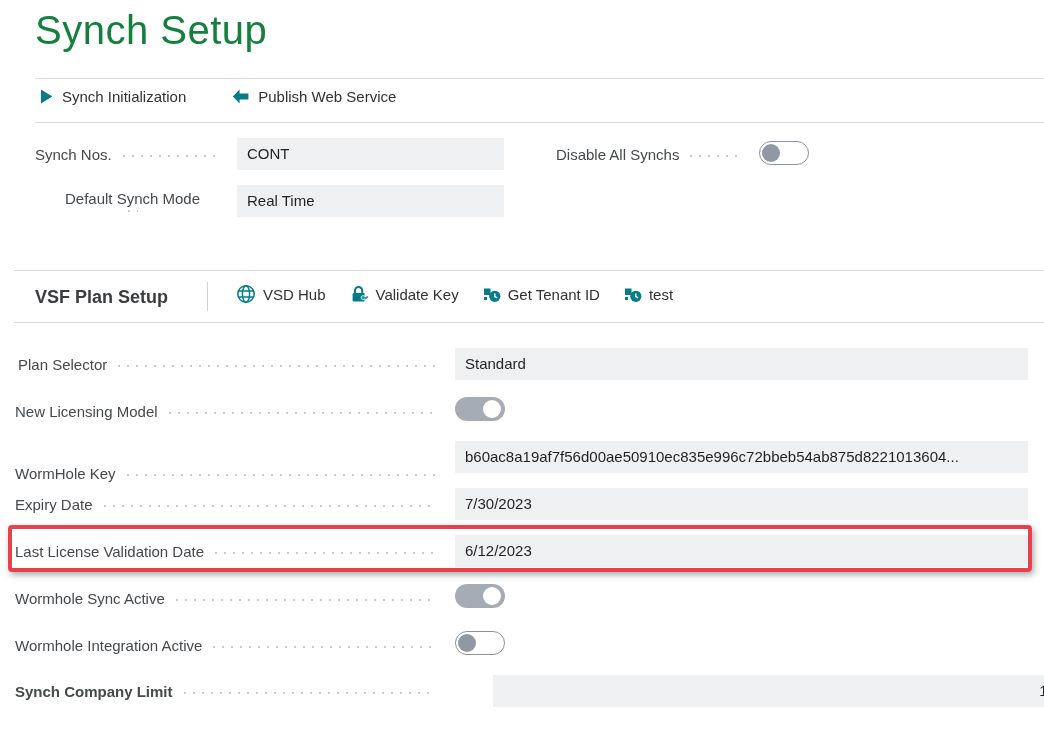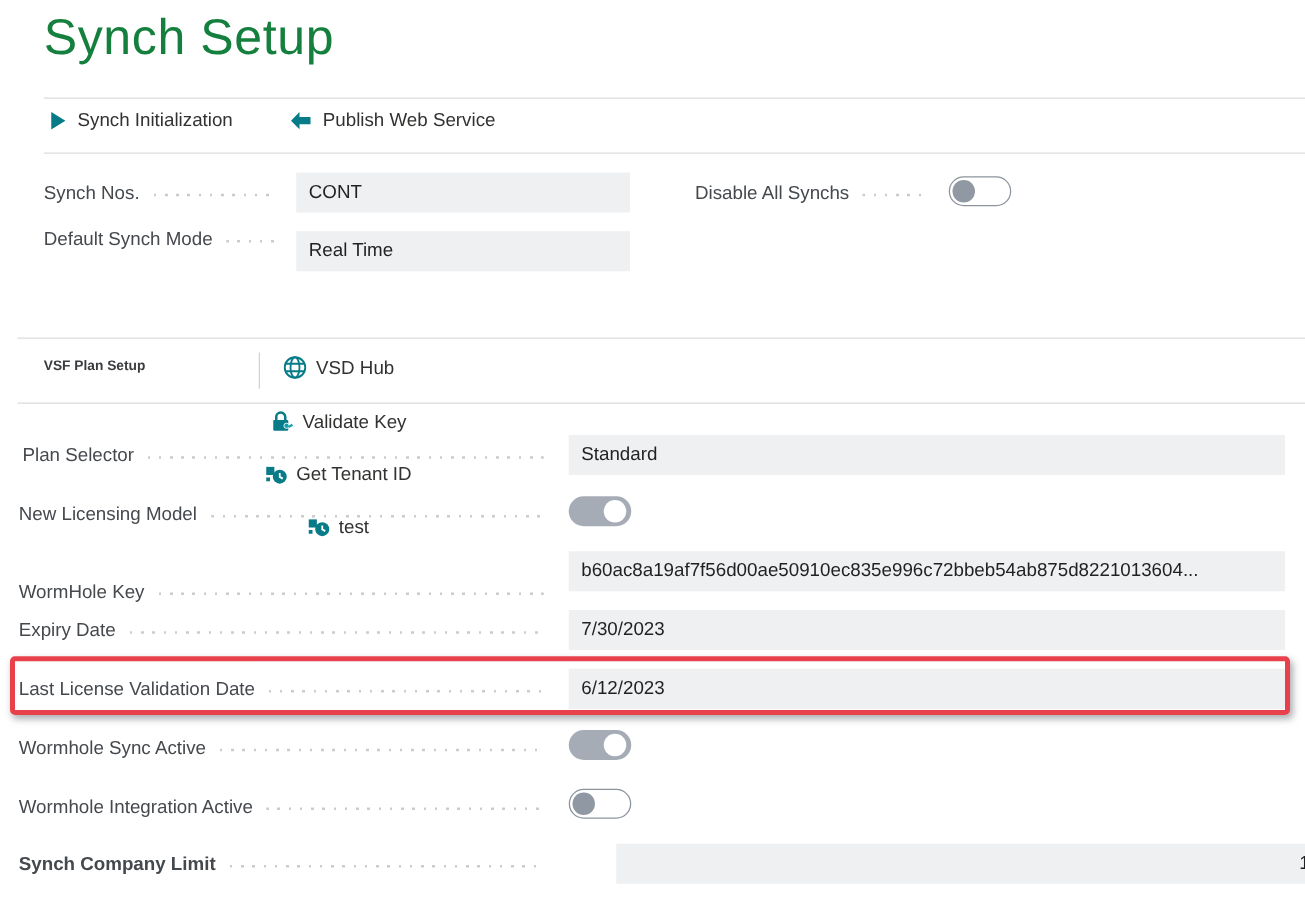--- a/index.html
+++ b/index.html
@@ -93,37 +93,36 @@
   .toggle.off { background: #ffffff; border: 1px solid #8d939c; }
   .toggle.off .knob {
     width: 18px; height: 18px;
     top: 2px; left: 2px;
     background: #9099a3;
   }
 
   .section-title {
     position: absolute;
     left: 35px; top: 287px;
-    font-size: 11px;
+    font-size: 18px;
     font-weight: bold;
     color: #3a3c3f;
   }
   .vrule {
     position: absolute;
     left: 207px; top: 282px;
     width: 1px; height: 29px;
     background: #d0d3d6;
   }
   .section-actions {
     position: absolute;
-    left: 212px; top: 284px;
+    left: 236px; top: 284px;
     display: flex;
     align-items: center;
     gap: 24px;
-    flex-direction: column;
   }
   .section-actions .action-item { gap: 7px; }
 
   .highlight-box {
     position: absolute;
     left: 8px; top: 525px;
     width: 1024px; height: 47px;
     border: 4px solid #e8414b;
     border-radius: 4px;
     box-shadow: 2px 3px 6px rgba(125, 130, 136, 0.65);
@@ -161,21 +160,21 @@
   </div>
 
   <div class="hrule rule-2"></div>
 
   <div class="field-label-block" style="left:35px; top:143px; width:195px;">
     <span class="field-label">Synch Nos.</span>
     <span class="dots"></span>
   </div>
   <div class="field-input" style="left:237px; top:138px; width:267px;">CONT</div>
 
-  <div class="field-label-block" style="left:35px; top:180px; width:195px;">
+  <div class="field-label-block" style="left:35px; top:190px; width:195px;flex-direction:column;">
     <span class="field-label">Default Synch Mode</span>
     <span class="dots"></span>
   </div>
   <div class="field-input" style="left:237px; top:185px; width:267px;">Real Time</div>
 
   <div class="field-label-block" style="left:556px; top:143px; width:196px;">
     <span class="field-label">Disable All Synchs</span>
     <span class="dots"></span>
   </div>
   <div class="toggle off" style="left:759px; top:141px;">

